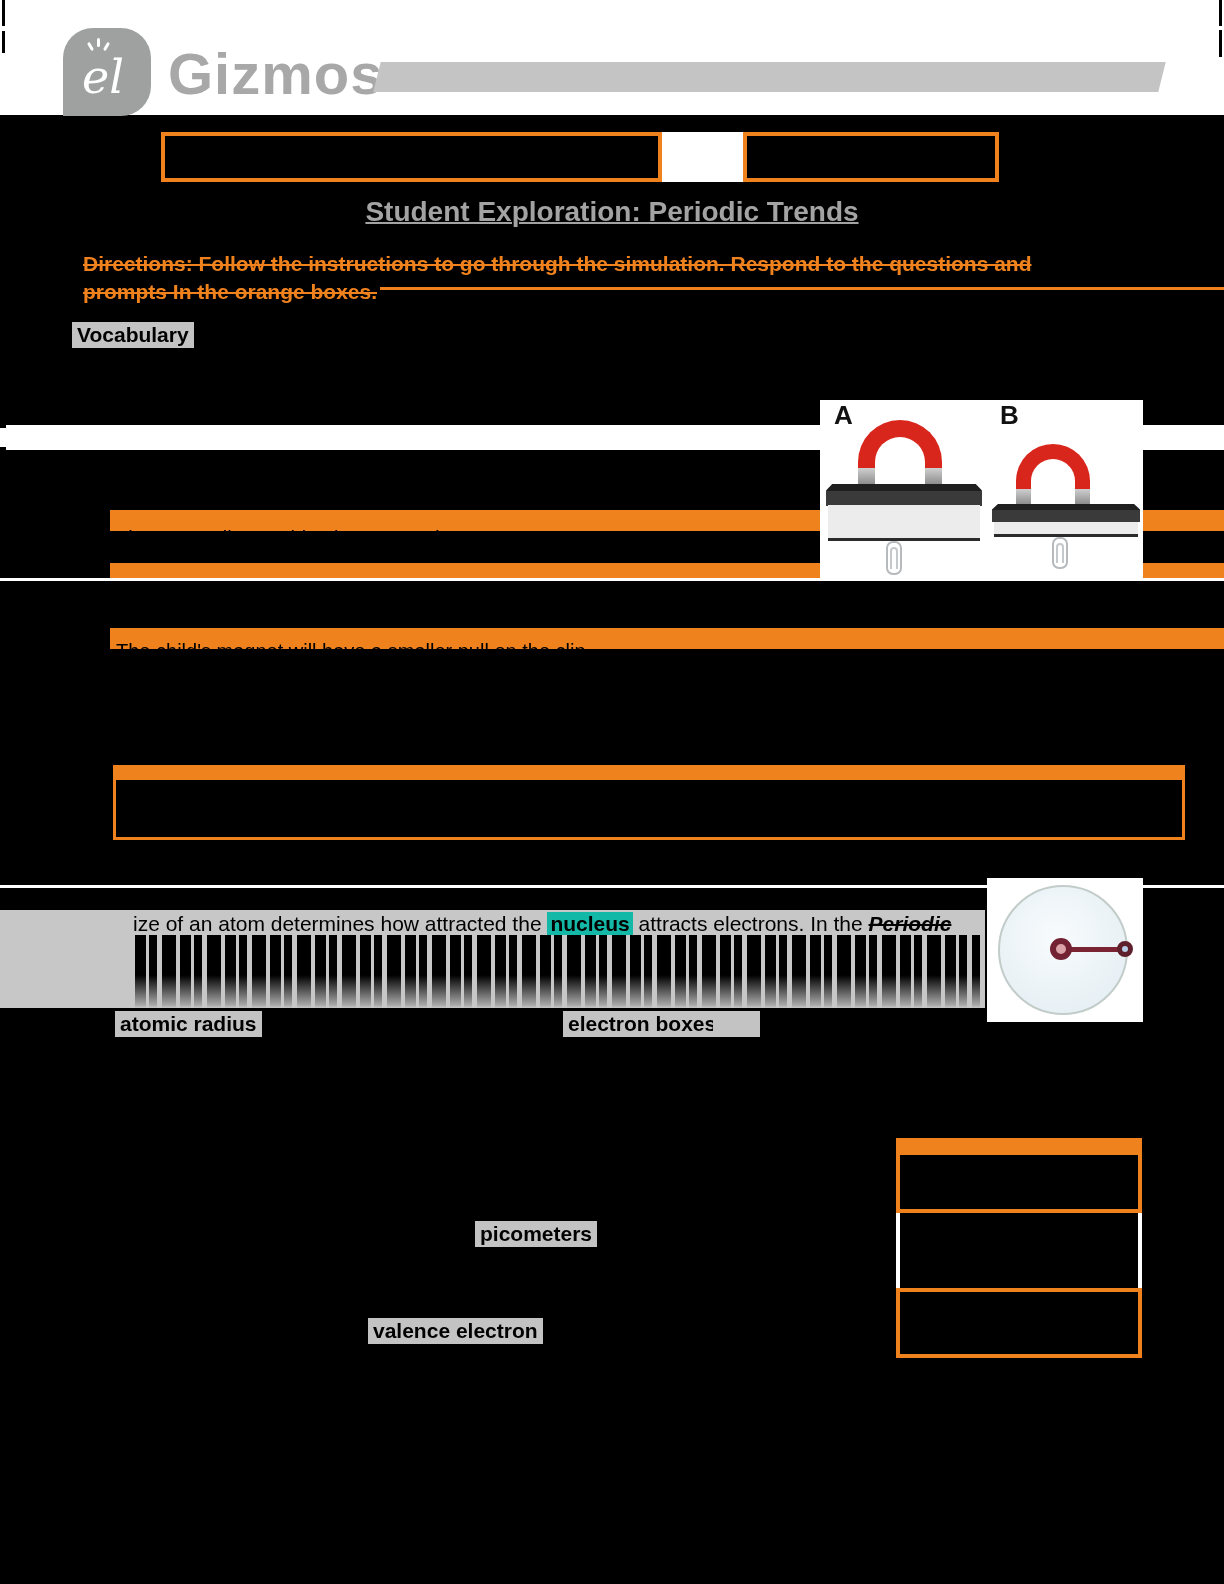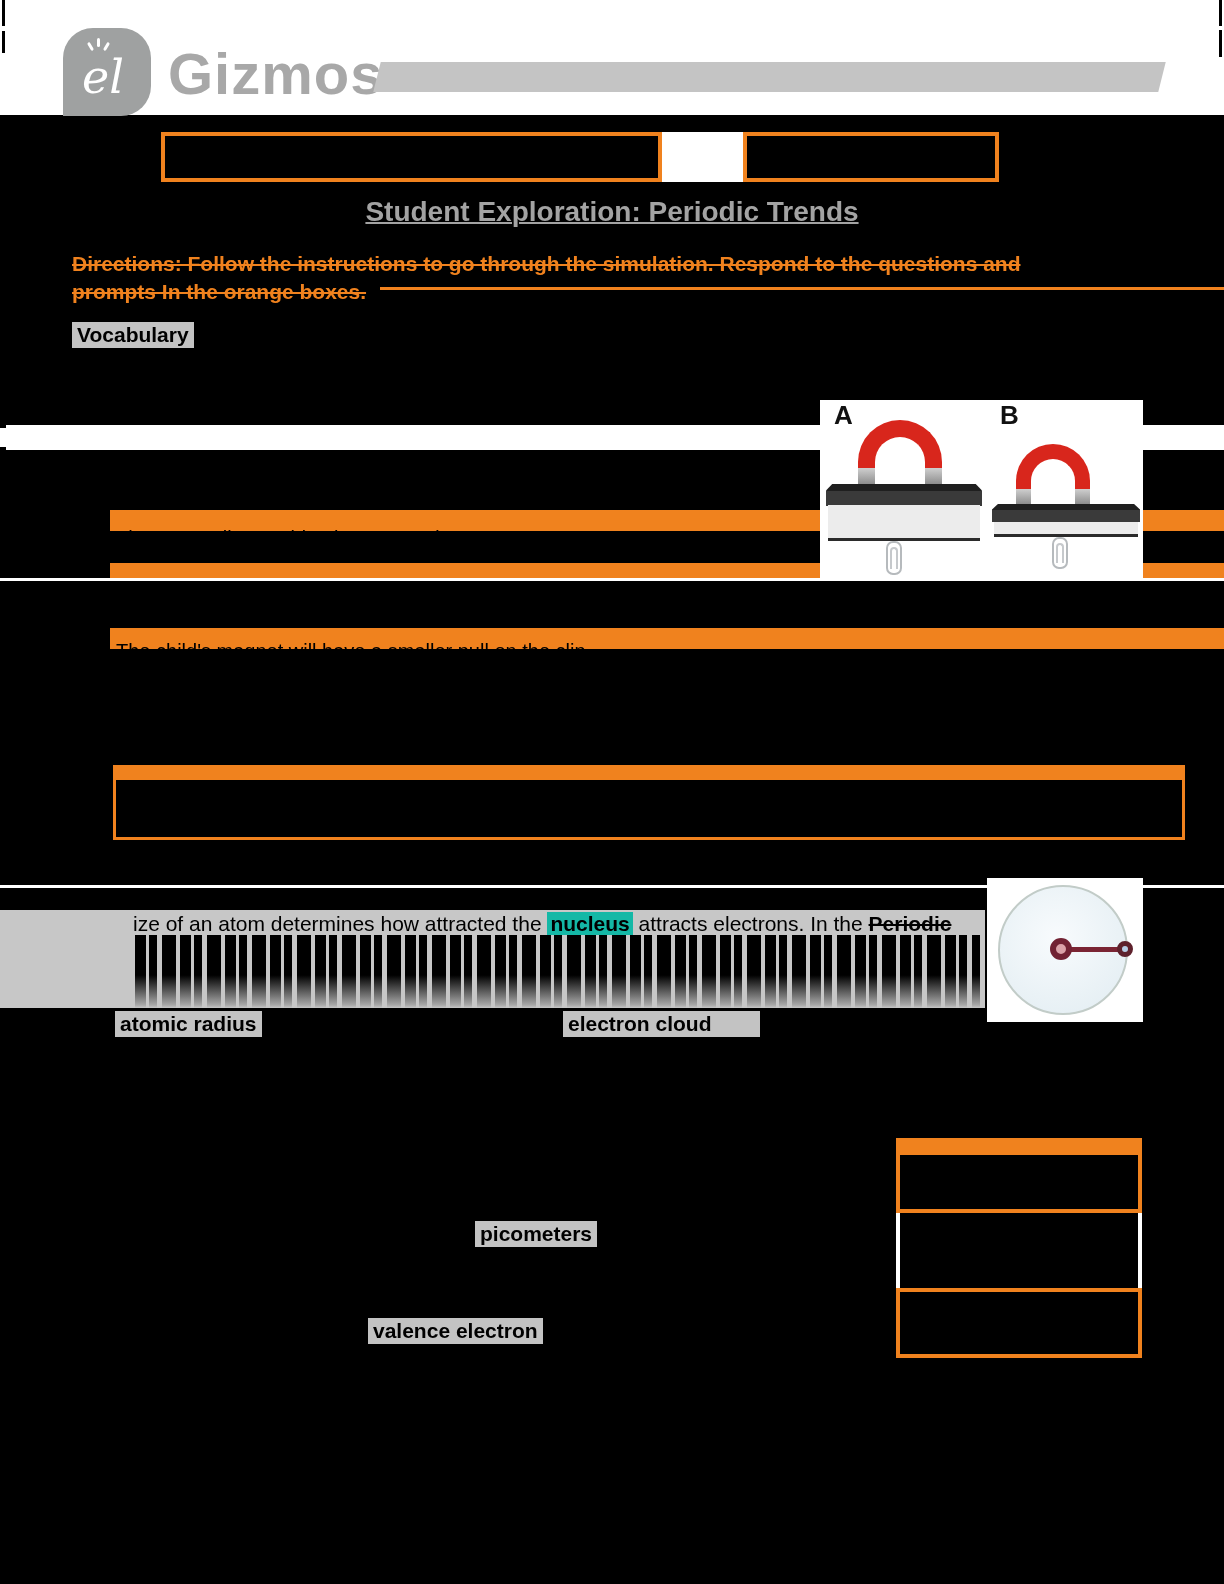--- a/index.html
+++ b/index.html
@@ -22,21 +22,21 @@
   .name-box{left:161px;top:132px;width:501px;height:50px;}
   .nd-divider{left:662px;top:132px;width:81px;height:50px;background:#fff;}
   .date-box{left:743px;top:132px;width:256px;height:50px;}
   
   .title-row{left:0;top:196px;width:1224px;text-align:center;}
   .title-text{color:#a3a3a3;font-size:28px;font-weight:bold;
               text-decoration:underline;text-decoration-thickness:2px;}
   
   .directions{left:72px;top:250px;width:1010px;color:#F0821E;font-size:21px;
               font-weight:bold;line-height:28px;}
-  .strike{text-decoration:line-through;text-decoration-thickness:2px;}
+  .strike{text-decoration:line-through;text-decoration-thickness:2px;margin-left:11px;}
   .dir-rule{left:380px;top:287px;width:844px;height:3px;background:#F0821E;}
   
   .chip{display:inline-block;background:#C3C3C3;color:#000;font-size:21px;
         font-weight:bold;padding:1px 5px;line-height:24px;}
   
   .bar{background:#F0821E;}
   .frag{color:#000;font-size:20px;white-space:nowrap;z-index:2;}
   .box3{left:113px;top:765px;width:1072px;height:75px;border:3px solid #F0821E;
         border-top-width:15px;box-sizing:border-box;background:#000;}
   .wline{background:#ffffff;}
@@ -49,21 +49,21 @@
   .plate{background:linear-gradient(180deg,#1f1f1f 0 34%,#3a3a3a 34% 100%);
          clip-path:polygon(4% 0,96% 0,100% 30%,100% 100%,0 100%,0 30%);}
   .mbase{background:#ECECEC;border-bottom:3px solid #2b2b2b;box-sizing:border-box;}
   .clip-outer{border:2px solid #b6babd;border-radius:7px;box-sizing:border-box;}
   .clip-inner{border:2px solid #c6c9cc;border-bottom:none;border-radius:6px 6px 0 0;
               box-sizing:border-box;}
   
   .band{left:0;top:910px;width:985px;height:98px;background:#C7C7C7;}
   .band-sentence{left:133px;top:912px;font-size:21px;color:#000;white-space:pre;}
   .nucleus-chip{background:#14b8a6;font-weight:bold;padding:0 3px;}
-  .trend-term{font-weight:bold;text-decoration:line-through;}
+  .trend-term{font-weight:bold;font-style:italic;text-decoration:line-through;}
   .streaks{left:135px;top:935px;width:845px;height:73px;
     background-image:
       linear-gradient(180deg, rgba(199,199,199,0) 0%, rgba(199,199,199,0) 55%,
                       rgba(199,199,199,0.85) 96%, #C7C7C7 100%),
       repeating-linear-gradient(90deg, #000 0 11px, rgba(0,0,0,0) 11px 14px,
                       #000 14px 22px, rgba(0,0,0,0) 22px 27px,
                       #000 27px 41px, rgba(0,0,0,0) 41px 45px);}
   
   .atom-fig{left:987px;top:878px;width:156px;height:144px;background:#fff;z-index:3;}
   .ecloud{left:11px;top:7px;width:130px;height:130px;border-radius:50%;
@@ -163,21 +163,21 @@
   <div class="abs wline" style="left:0;top:885px;width:1224px;height:3px;"></div>
 
   <div class="abs band"></div>
   <div class="abs band-sentence"><span>ize of an atom determines how attracted the </span><span class="nucleus-chip">nucleus</span><span> attracts electrons. In the </span><span class="trend-term">Periodic</span></div>
   <div class="abs streaks"></div>
 
   <div class="abs" style="left:115px;top:1011px;">
     <span class="chip">atomic radius</span>
   </div>
   <div class="abs" style="left:563px;top:1011px;">
-    <span class="chip">electron cloud</span>
+    <span class="chip">electron boxes</span>
   </div>
   <div class="abs" style="left:713px;top:1011px;width:47px;height:26px;background:#C3C3C3;"></div>
 
   <div class="abs atom-fig">
     <div class="abs ecloud"></div>
     <div class="abs bond"></div>
     <div class="abs nucleus-dot"></div>
     <div class="abs electron-dot"></div>
   </div>
 

